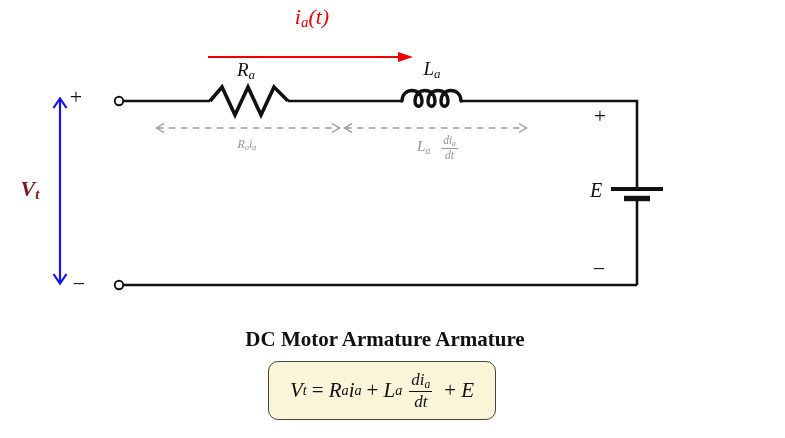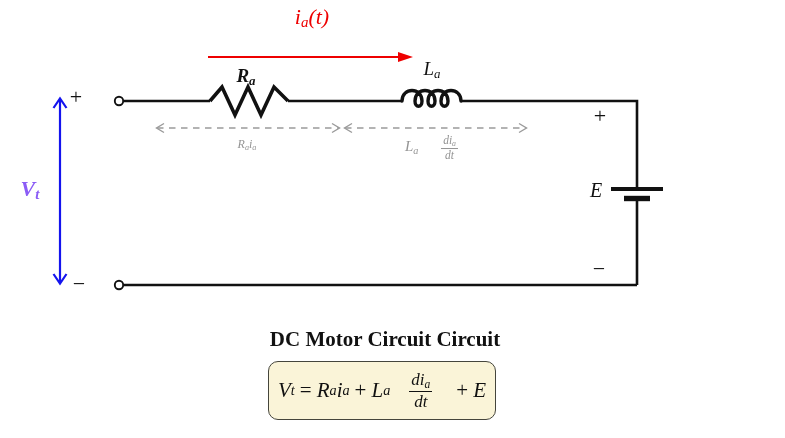--- a/index.html
+++ b/index.html
@@ -6,24 +6,24 @@
   body{width:785px;height:438px;overflow:hidden;}
   .stage{position:relative;width:656px;height:438px;
          font-family:"Liberation Serif","DejaVu Serif",serif;color:#111;}
   svg.canvas{position:absolute;left:0;top:0;}
   .lbl{position:absolute;line-height:1;white-space:nowrap;
        transform:translate(-50%,-50%);}
   .it{font-style:italic;}
   .sb{font-size:68%;font-style:italic;vertical-align:-0.22em;}
   .op{font-style:normal;margin:0 5px;}
   .red{color:#ee0000;}
-  .blue{color:#8b5cf6;}
+  .blue{color:#7f1d1d;}
   .gray{color:#949494;}
   .frac{display:inline-flex;flex-direction:column;align-items:center;
-        vertical-align:middle;line-height:1.12;margin:0 19px;}
+        vertical-align:middle;line-height:1.12;margin:0 7px;}
   .fnum{border-bottom:1.2px solid currentColor;padding:0 2px;}
   .fden{padding:0 2px;}
   .title{position:absolute;left:0;top:327px;width:770px;text-align:center;
          font-weight:bold;font-size:21px;transform:none;}
   .eqbox{position:absolute;left:268px;top:361px;width:226px;height:57px;
          background:#faf4d8;border:1.6px solid #45453c;border-radius:10px;
          display:flex;align-items:center;justify-content:center;
          font-size:21px;}
   .eqbox .frac{font-size:17px;}
   .smallfrac{font-size:11.5px;line-height:1.1;}
@@ -68,21 +68,21 @@
       <line x1="345" y1="128" x2="526" y2="128" stroke-dasharray="6.5,5.5"></line>
       <path d="M352,123.5 L344.5,128 L352,132.5"></path>
       <path d="M519,123.5 L526.5,128 L519,132.5"></path>
     </g>
   </svg>
 
   <div class="lbl red" style="left:312px;top:18px;font-size:22px;">
     <span class="it">i</span><span class="sb">a</span><span class="it">(t)</span>
   </div>
 
-  <div class="lbl" style="left:246px;top:77px;font-size:19px;font-weight:bold;">
+  <div class="lbl" style="left:246px;top:71px;font-size:19px;">
     <span class="it">R</span><span class="sb">a</span>
   </div>
 
   <div class="lbl" style="left:432px;top:70px;font-size:19px;">
     <span class="it">L</span><span class="sb">a</span>
   </div>
 
   <div class="lbl gray" style="left:247px;top:145px;font-size:12px;">
     <span class="it">R</span><span class="sb">a</span><span class="it">i</span><span class="sb">a</span>
   </div>
@@ -101,21 +101,21 @@
 
   <div class="lbl" style="left:76px;top:97px;font-size:22px;">+</div>
   <div class="lbl" style="left:79px;top:284px;font-size:22px;">−</div>
 
   <div class="lbl" style="left:600px;top:116px;font-size:22px;">+</div>
   <div class="lbl" style="left:599px;top:269px;font-size:22px;">−</div>
 
   <div class="lbl it" style="left:596px;top:190px;font-size:20px;">E</div>
 
 
-  <div class="title">DC Motor Circuit Circuit</div>
+  <div class="title">DC Motor Armature Armature</div>
 
   <div class="eqbox">
     <span class="it">V</span>
       <span class="sb">t</span>
     <span class="op">=</span>
     <span class="it">R</span>
       <span class="sb">a</span>
       <span class="it">i</span>
       <span class="sb">a</span>
     <span class="op">+</span>

